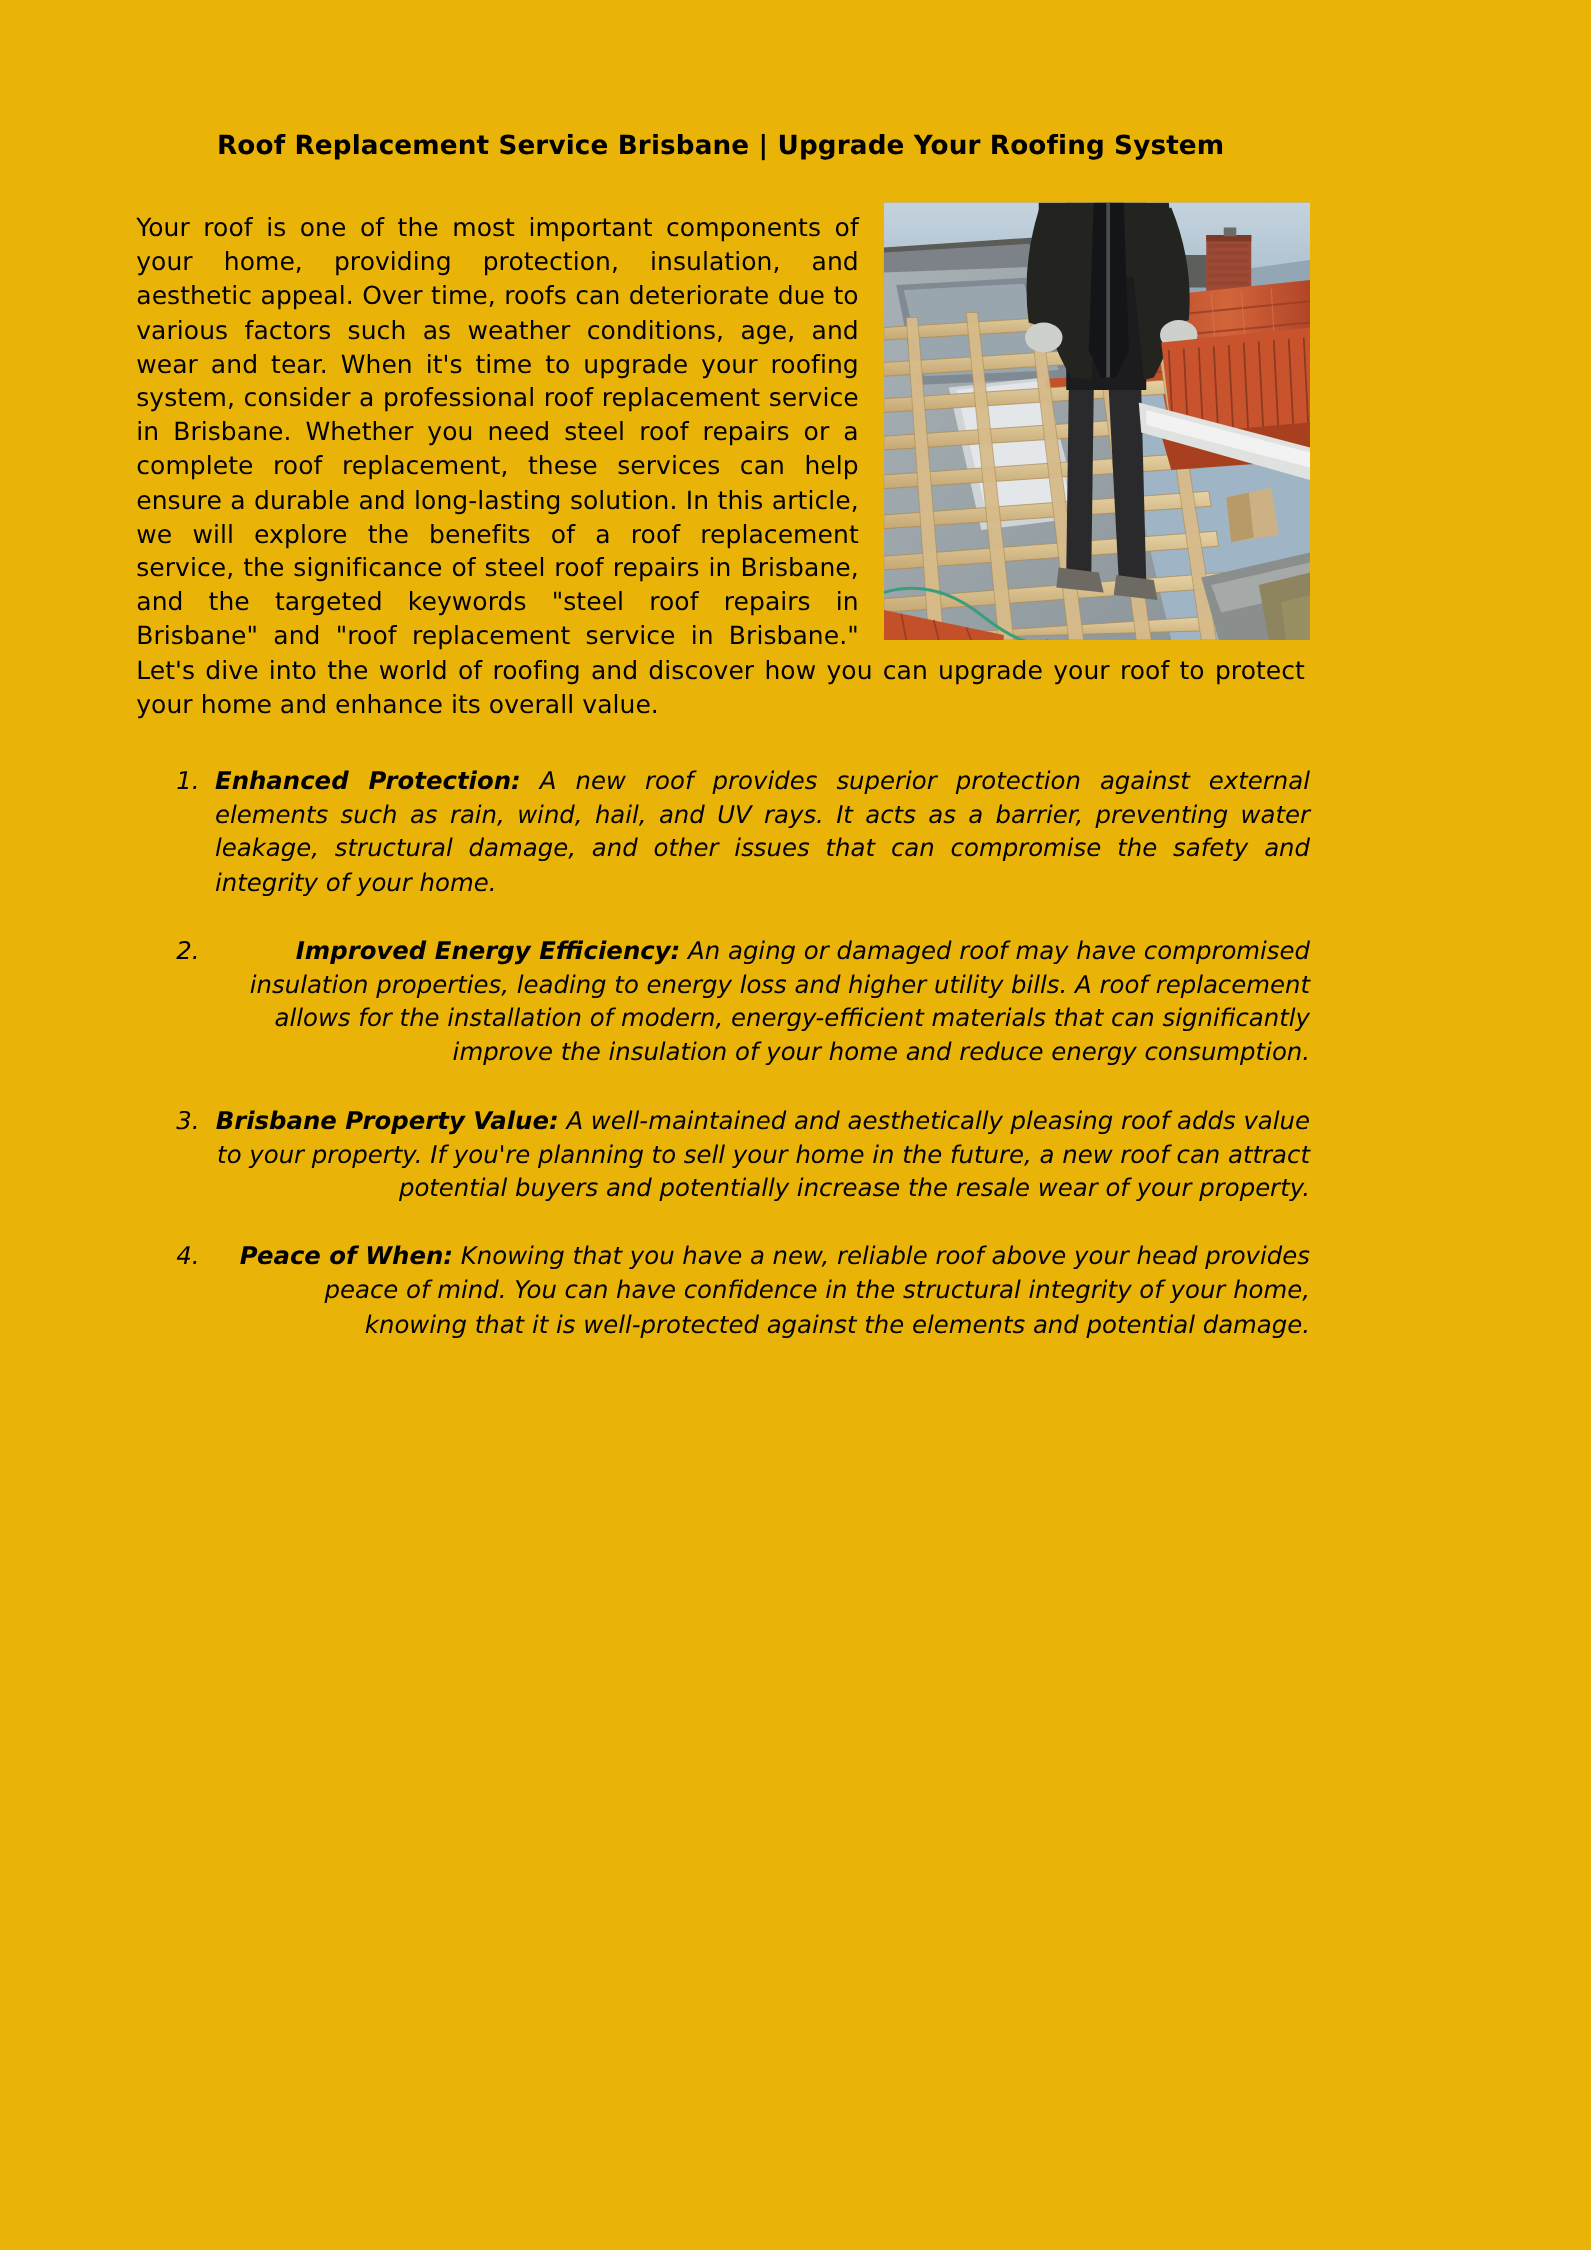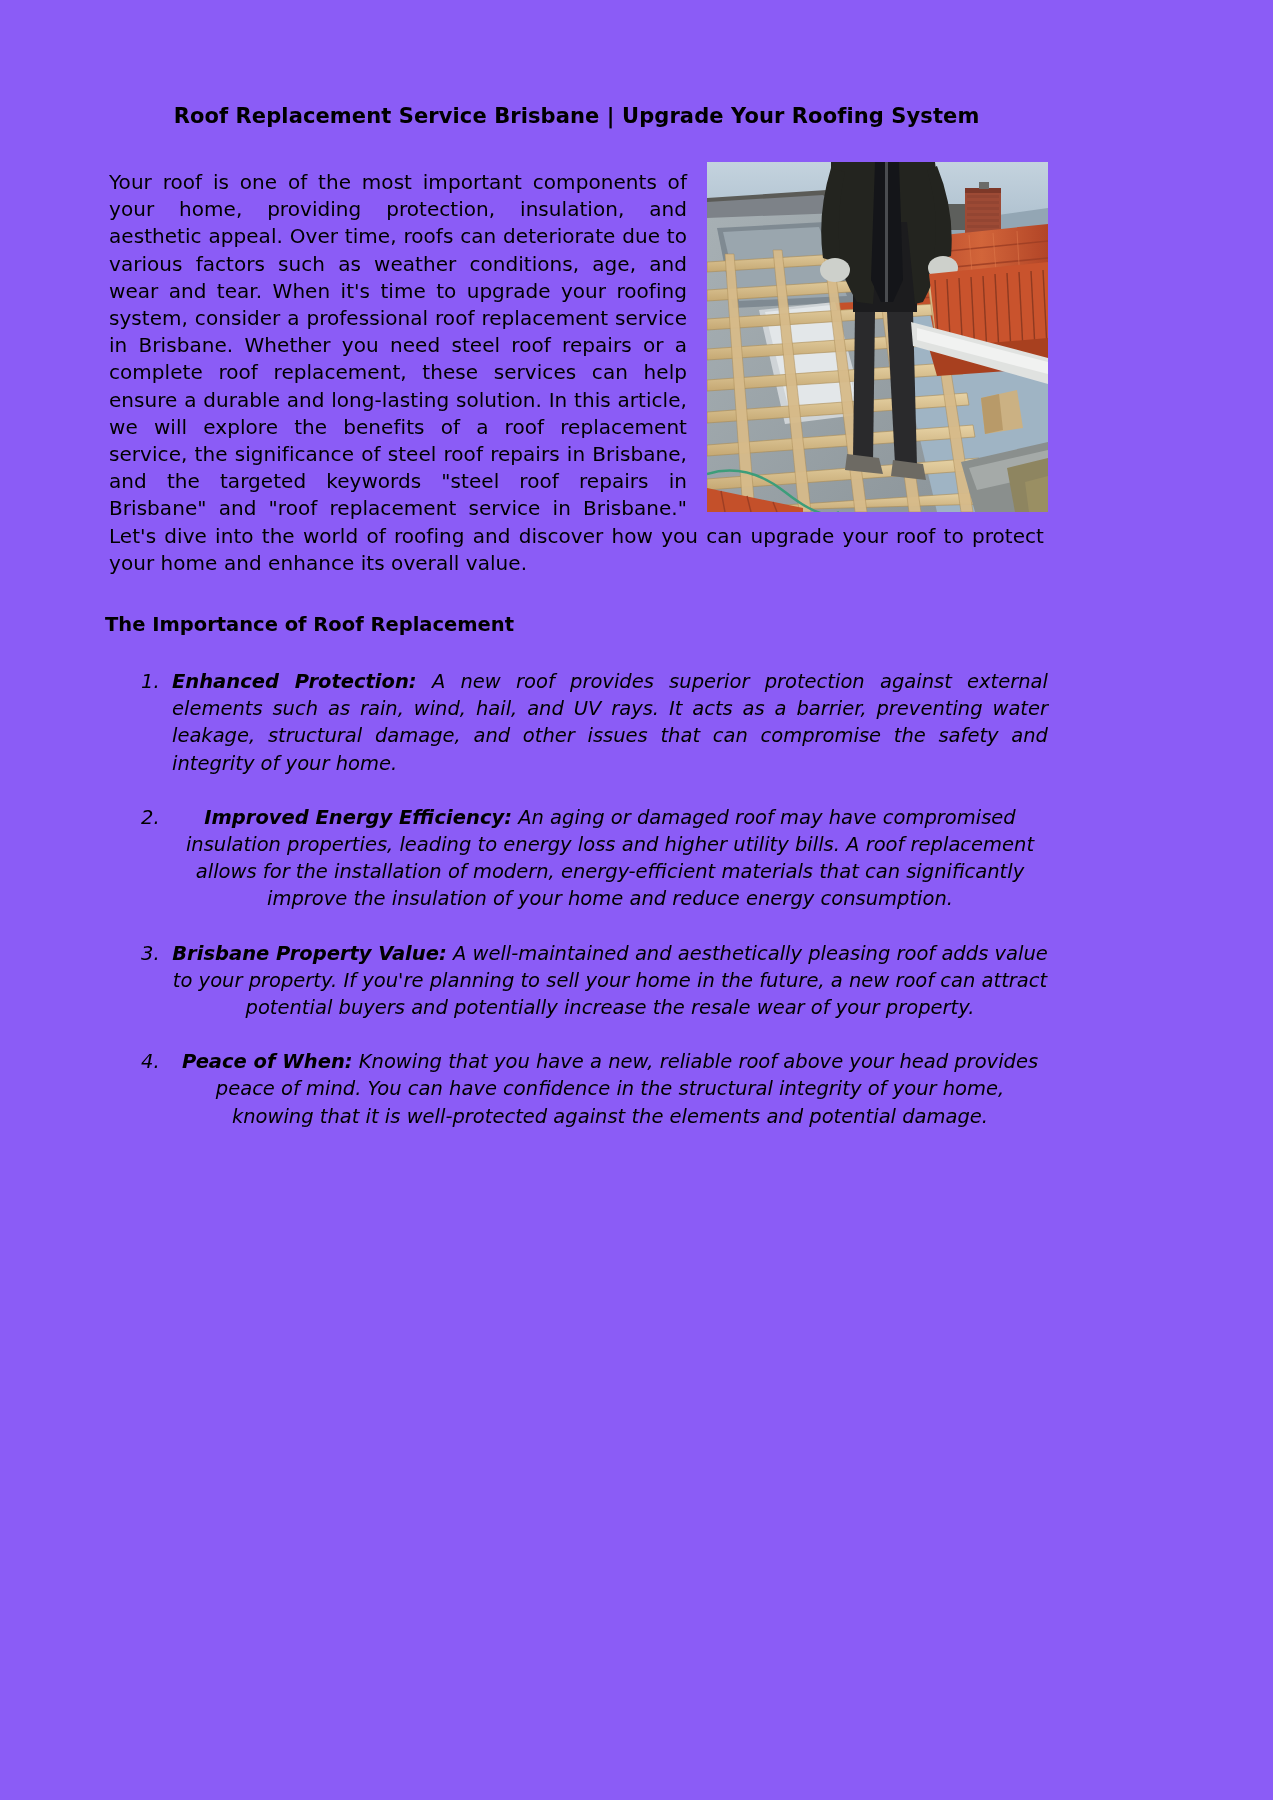--- a/index.html
+++ b/index.html
@@ -8,21 +8,21 @@
     background: #ffffff;
   }
   body {
     font-family: "DejaVu Sans", sans-serif;
     color: #000000;
   }
   .page {
     position: relative;
     width: 1273px;
     height: 1800px;
-    background: #8b5cf6;
+    background: #eab308;
     overflow: hidden;
     box-sizing: border-box;
   }
   .content {
     position: absolute;
     left: 105px;
     top: 0;
     width: 943px;
   }
 
@@ -77,21 +77,21 @@
   }
   ol.reasons > li {
     position: relative;
     counter-increment: item;
     padding-left: 67px;
     margin-bottom: 27px;
     font-size: 19.5px;
     line-height: 27.2px;
   }
   ol.reasons > li.justified { text-align: justify; }
-  ol.reasons > li.left { text-align: center; }
+  ol.reasons > li.left { text-align: right; }
   ol.reasons > li::before {
     content: counter(item) ".";
     position: absolute;
     left: 36px;
     top: 0;
     width: 24px;
     text-align: left;
     font-weight: normal;
   }
   .lead { font-weight: bold; }
@@ -258,21 +258,20 @@
           <path d="M0 312 Q40 300 78 330 T132 350" stroke="#3c9d7a" stroke-width="2.4" fill="none"></path>
 
           <polygon points="274,236 310,228 316,266 278,272" fill="#cbb183"></polygon>
           <polygon points="274,236 292,232 296,268 278,272" fill="#b89a69"></polygon>
         </g>
       </svg>
     </div>
 
     <p class="body">Your roof is one of the most important components of your home, providing protection, insulation, and aesthetic appeal. Over time, roofs can deteriorate due to various factors such as weather conditions, age, and wear and tear. When it's time to upgrade your roofing system, consider a professional roof replacement service in Brisbane. Whether you need steel roof repairs or a complete roof replacement, these services can help ensure a durable and long-lasting solution. In this article, we will explore the benefits of a roof replacement service, the significance of steel roof repairs in Brisbane, and the targeted keywords "steel roof repairs in Brisbane" and "roof replacement service in Brisbane." Let's dive into the world of roofing and discover how you can upgrade your roof to protect your home and enhance its overall value.</p>
 
-    <h2 class="section-title">The Importance of Roof Replacement</h2>
 
 
     <ol class="reasons">
       <li class="justified">
         <span class="lead">Enhanced Protection:</span><span> A new roof provides superior protection against external elements such as rain, wind, hail, and UV rays. It acts as a barrier, preventing water leakage, structural damage, and other issues that can compromise the safety and integrity of your home.</span>
       </li>
       <li class="left">
         <span class="lead">Improved Energy Efficiency:</span><span> An aging or damaged roof may have compromised insulation properties, leading to energy loss and higher utility bills. A roof replacement allows for the installation of modern, energy-efficient materials that can significantly improve the insulation of your home and reduce energy consumption.</span>
       </li>
       <li class="left">

